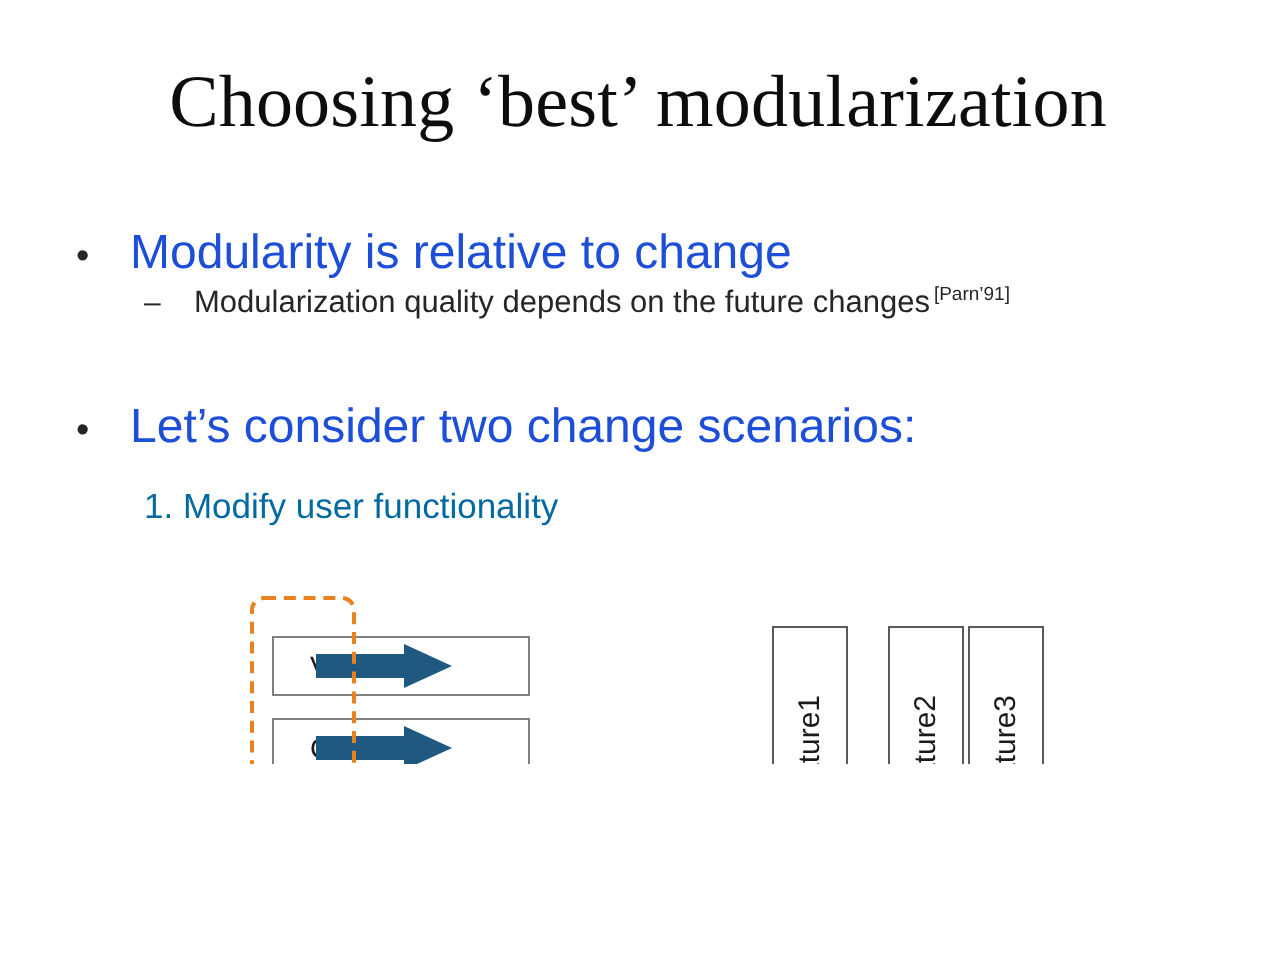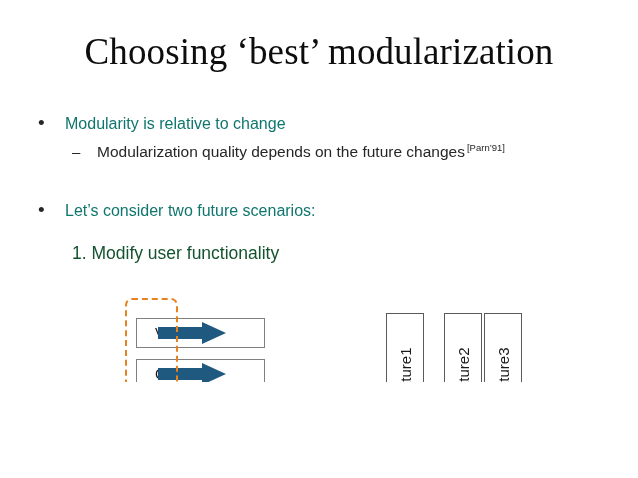--- a/index.html
+++ b/index.html
@@ -48,23 +48,23 @@
   }
   .dash-mark {
     display: inline-block;
     width: 25px;
     flex: 0 0 25px;
     font-size: 15px;
     line-height: 1;
     color: #262626;
   }
   .bullet-text-l1 {
-    font-size: 16px;
+    font-size: 24px;
     line-height: 1.15;
-    color: #0f766e;
+    color: #1d4ed8;
     white-space: nowrap;
   }
   .bullet-text-l2 {
     font-size: 15.5px;
     line-height: 1.15;
     color: #262626;
     white-space: nowrap;
   }
   .cite {
     font-size: 9.5px;
@@ -75,21 +75,21 @@
 
   #bullet-1 { left: 38px; top: 113px; }
   #subbullet-1 { left: 72px; top: 143px; }
   #bullet-2 { left: 38px; top: 200px; }
 
   #scenario-1 {
     position: absolute;
     left: 72px;
     top: 243px;
     font-size: 17.5px;
-    color: #14532d;
+    color: #0369a1;
     white-space: nowrap;
   }
 
   
   .mvc-box {
     position: absolute;
     box-sizing: border-box;
     background: #ffffff;
     border: 1.4px solid #808080;
     left: 136px;
@@ -175,21 +175,21 @@
     <span class="bullet-text-l1">Modularity is relative to change</span>
   </div>
 
   <div class="bullet-row" id="subbullet-1">
     <span class="dash-mark">–</span>
     <span class="bullet-text-l2"><span>Modularization quality depends on the future changes</span><span class="cite">[Parn’91]</span></span>
   </div>
 
   <div class="bullet-row" id="bullet-2">
     <span class="bullet-mark">•</span>
-    <span class="bullet-text-l1">Let’s consider two future scenarios:</span>
+    <span class="bullet-text-l1">Let’s consider two change scenarios:</span>
   </div>
 
   <div id="scenario-1">1. Modify user functionality</div>
 
   <div class="mvc-box" id="mvc-box-view">
     <span class="mvc-label">View</span>
     <span class="blue-arrow">
       <svg viewBox="0 0 68 22" xmlns="http://www.w3.org/2000/svg">
         <polygon points="0,5 44,5 44,0 68,11 44,22 44,17 0,17" fill="#1F597F"></polygon>
       </svg>

